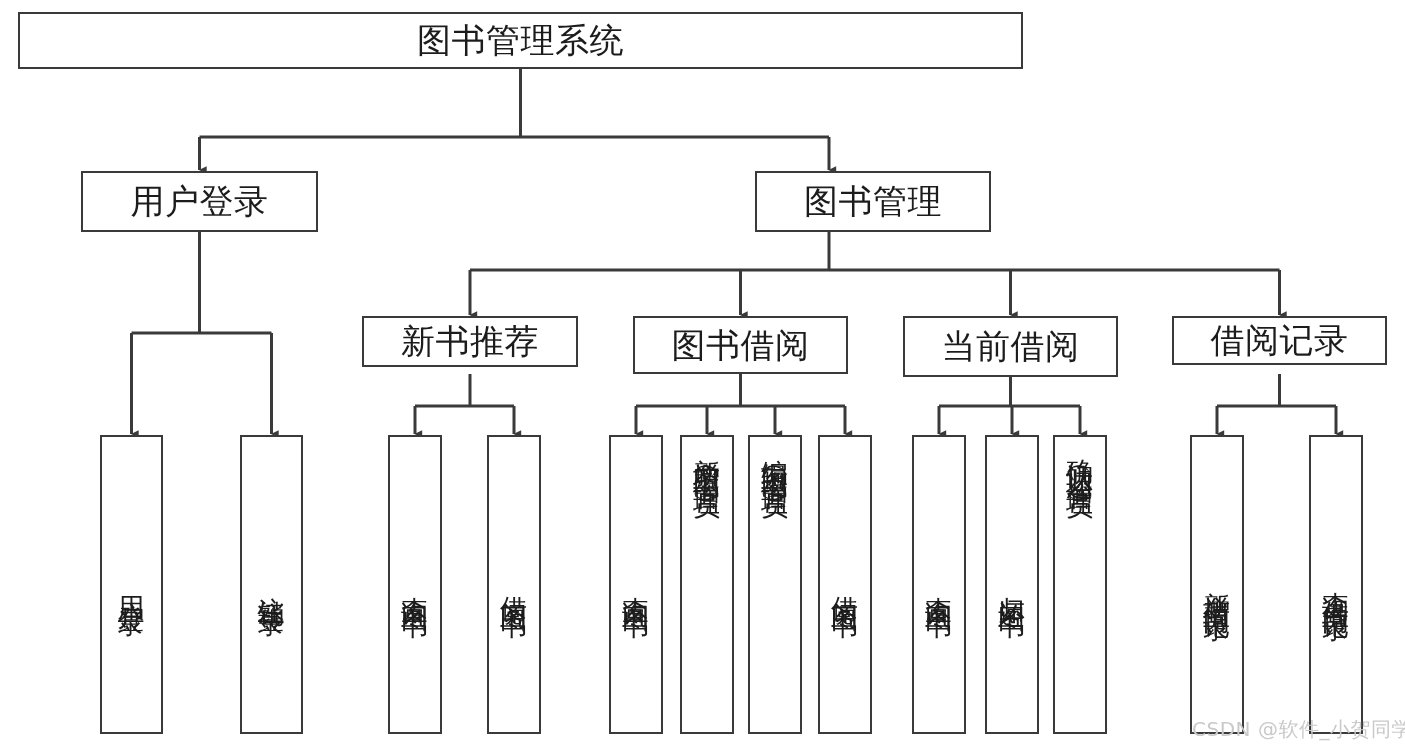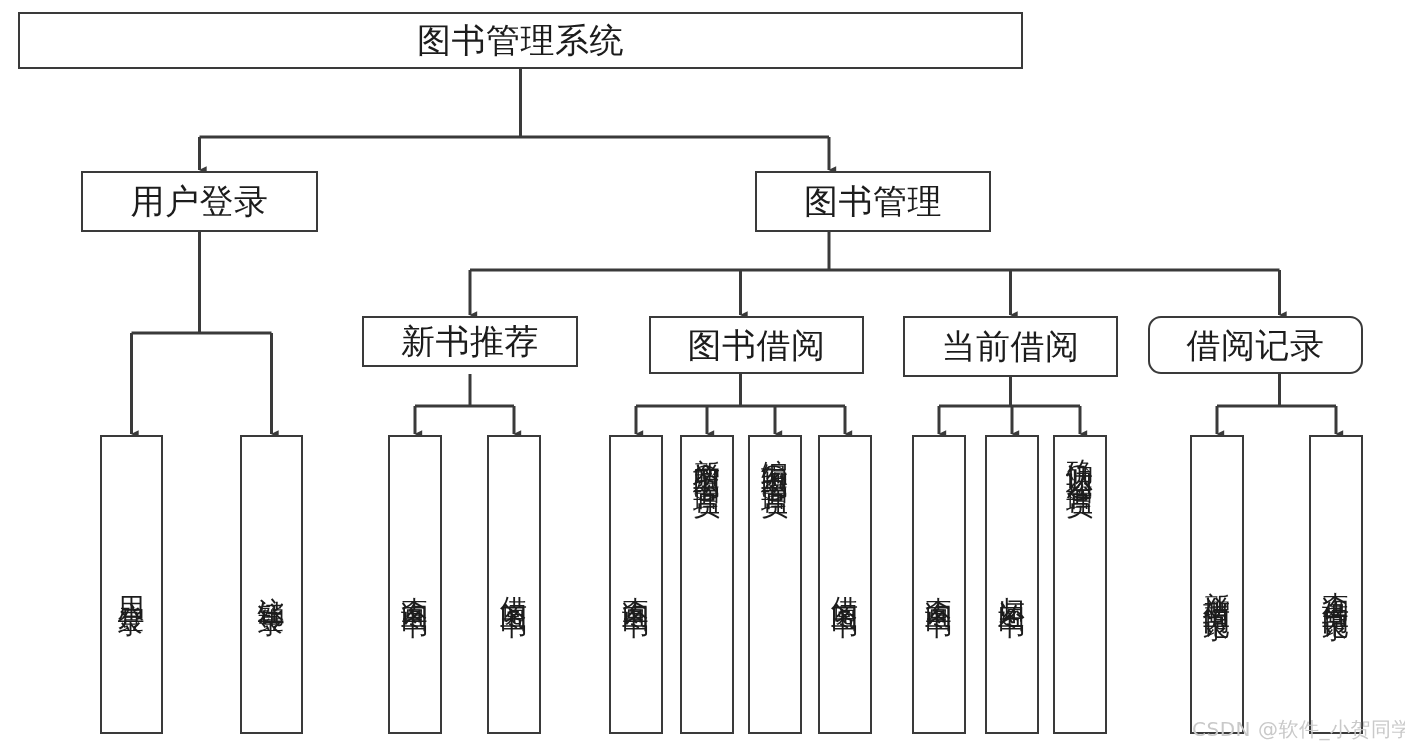--- a/index.html
+++ b/index.html
@@ -128,27 +128,27 @@
       </div>
       <div class="node-box node-h" style="left: 81px; top: 171px; width: 237px; height: 61px;">
         <span class="node-label">用户登录</span>
       </div>
       <div class="node-box node-h" style="left: 711px; top: 171px; width: 236px; height: 61px; margin-left: 44px;">
         <span class="node-label">图书管理</span>
       </div>
       <div class="node-box node-h" style="left: 362px; top: 316px; width: 216px; height: 51px;">
         <span class="node-label">新书推荐</span>
       </div>
-      <div class="node-box node-h" style="left: 633px; top: 316px; width: 215px; height: 58px; margin-left: 16px;">
+      <div class="node-box node-h" style="left: 633px; top: 316px; width: 215px; height: 58px;">
         <span class="node-label">图书借阅</span>
       </div>
       <div class="node-box node-h" style="left: 903px; top: 316px; width: 215px; height: 61px;">
         <span class="node-label">当前借阅</span>
       </div>
-      <div class="node-box node-h" style="left: 1148px; top: 316px; width: 215px; height: 58px; border-radius: 13px;">
+      <div class="node-box node-h" style="left: 1172px; top: 316px; width: 215px; height: 49px;">
         <span class="node-label">借阅记录</span>
       </div>
       <div class="node-box node-v vcenter" style="left: 100px; top: 435px; width: 63px; height: 299px;">
         <span class="node-label">用户登录</span>
       </div>
       <div class="node-box node-v vcenter" style="left: 240px; top: 435px; width: 63px; height: 299px;">
         <span class="node-label">注销登录</span>
       </div>
       <div class="node-box node-v vcenter" style="left: 388px; top: 435px; width: 54px; height: 299px;">
         <span class="node-label">查询图书</span>

